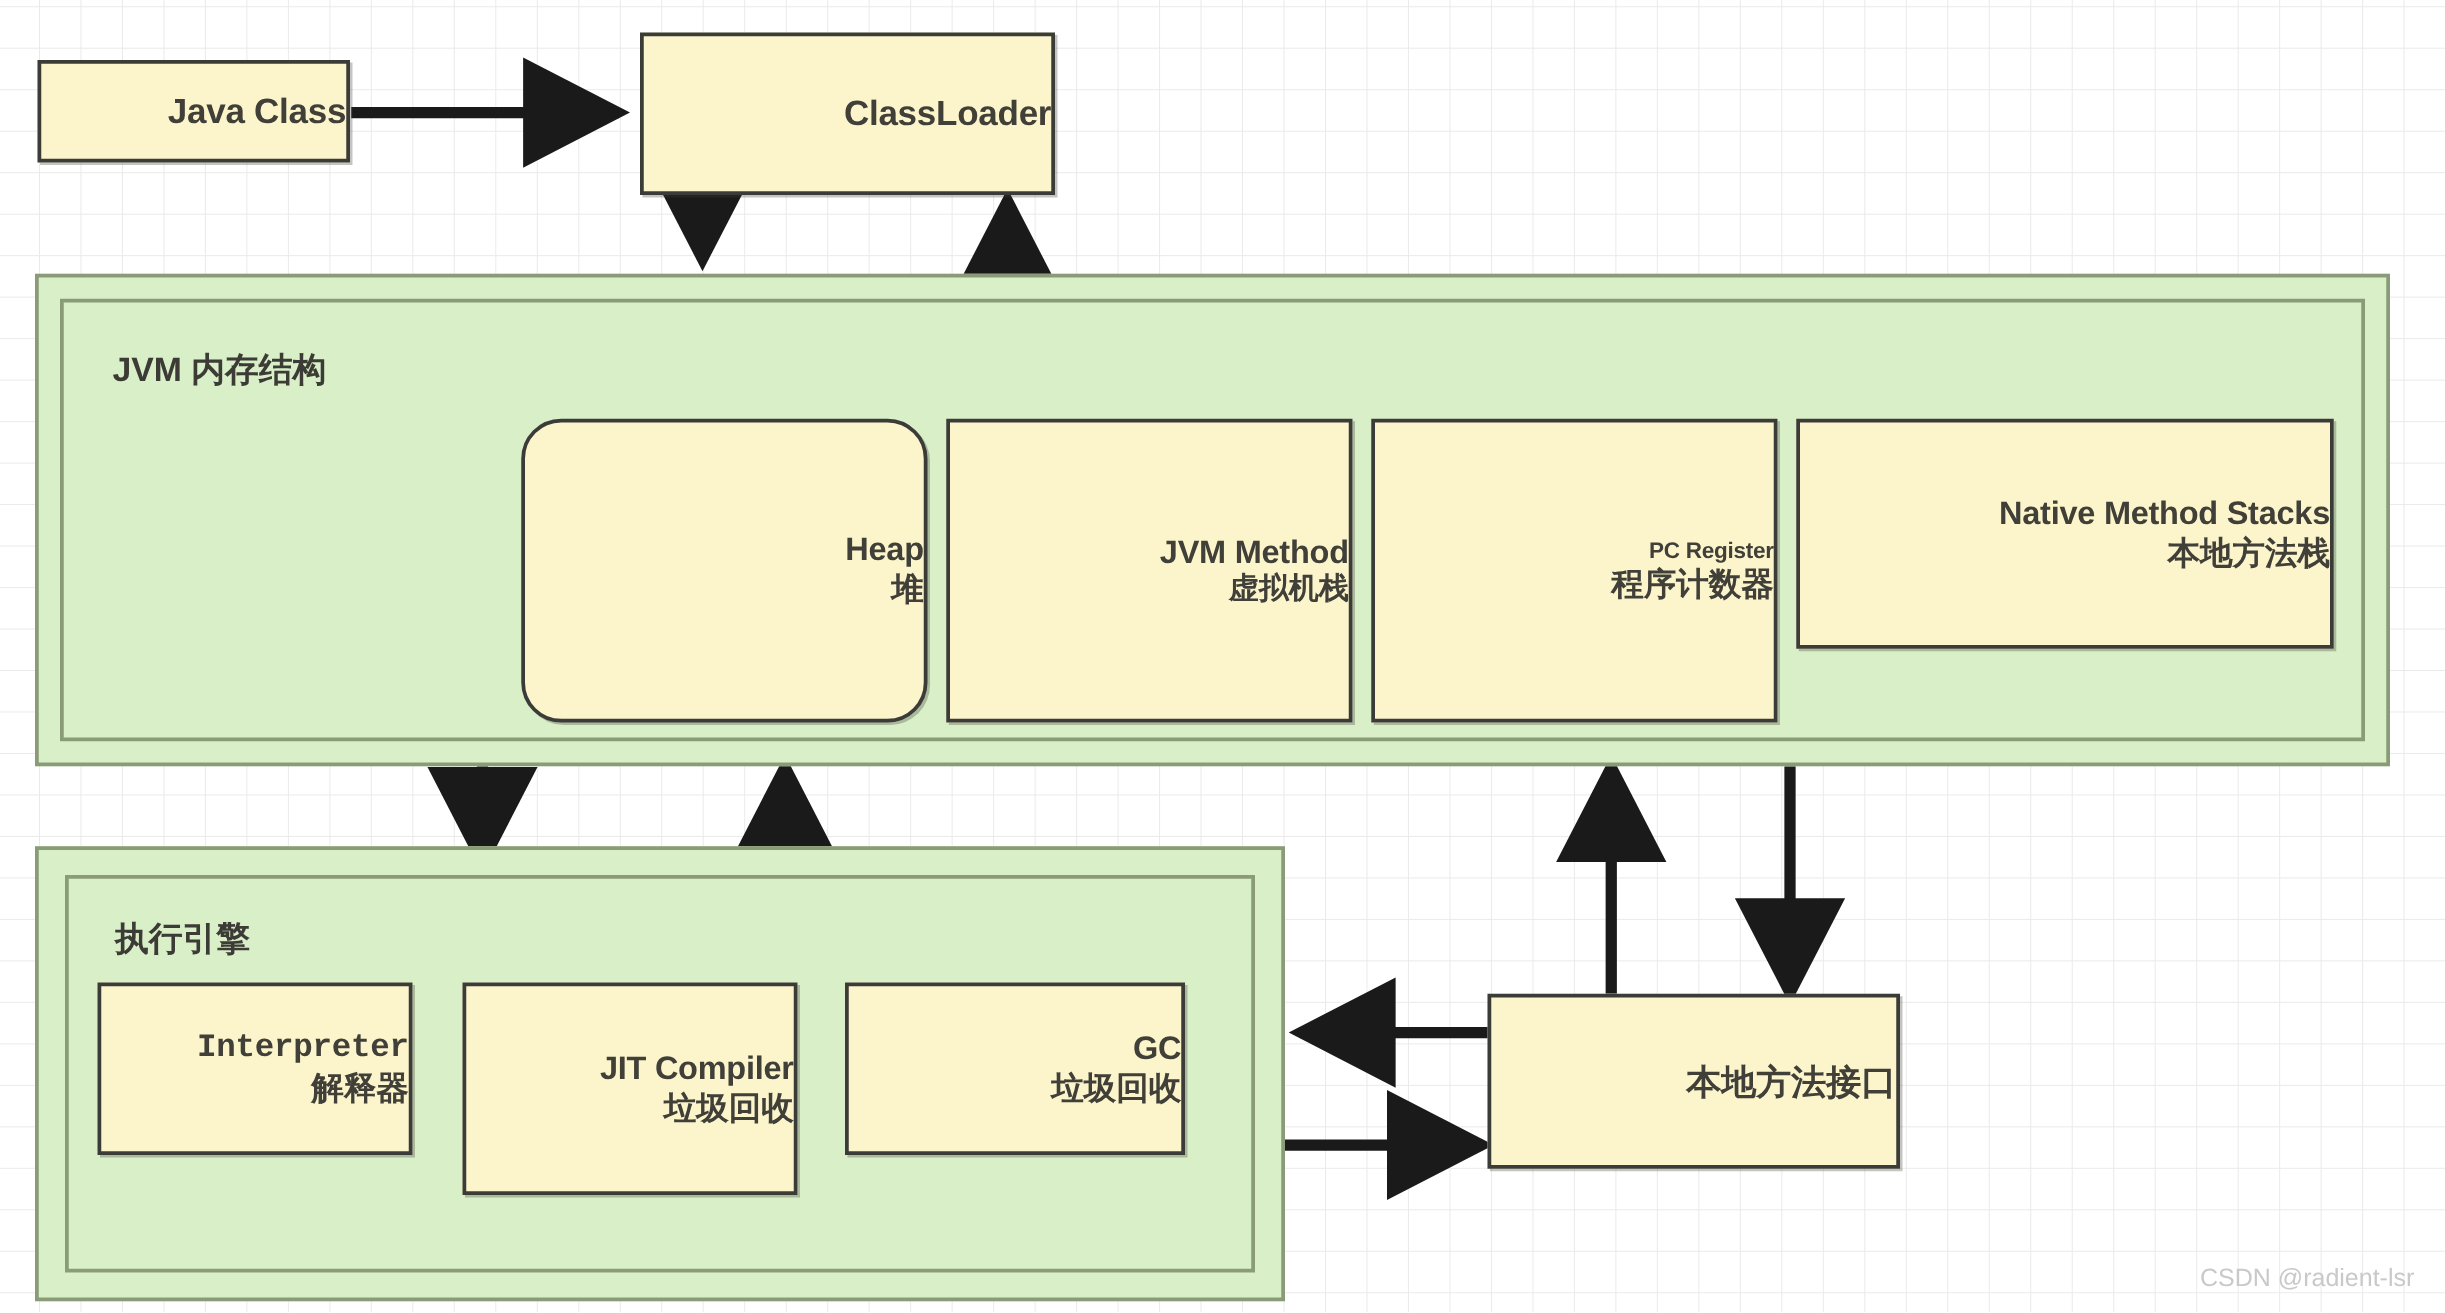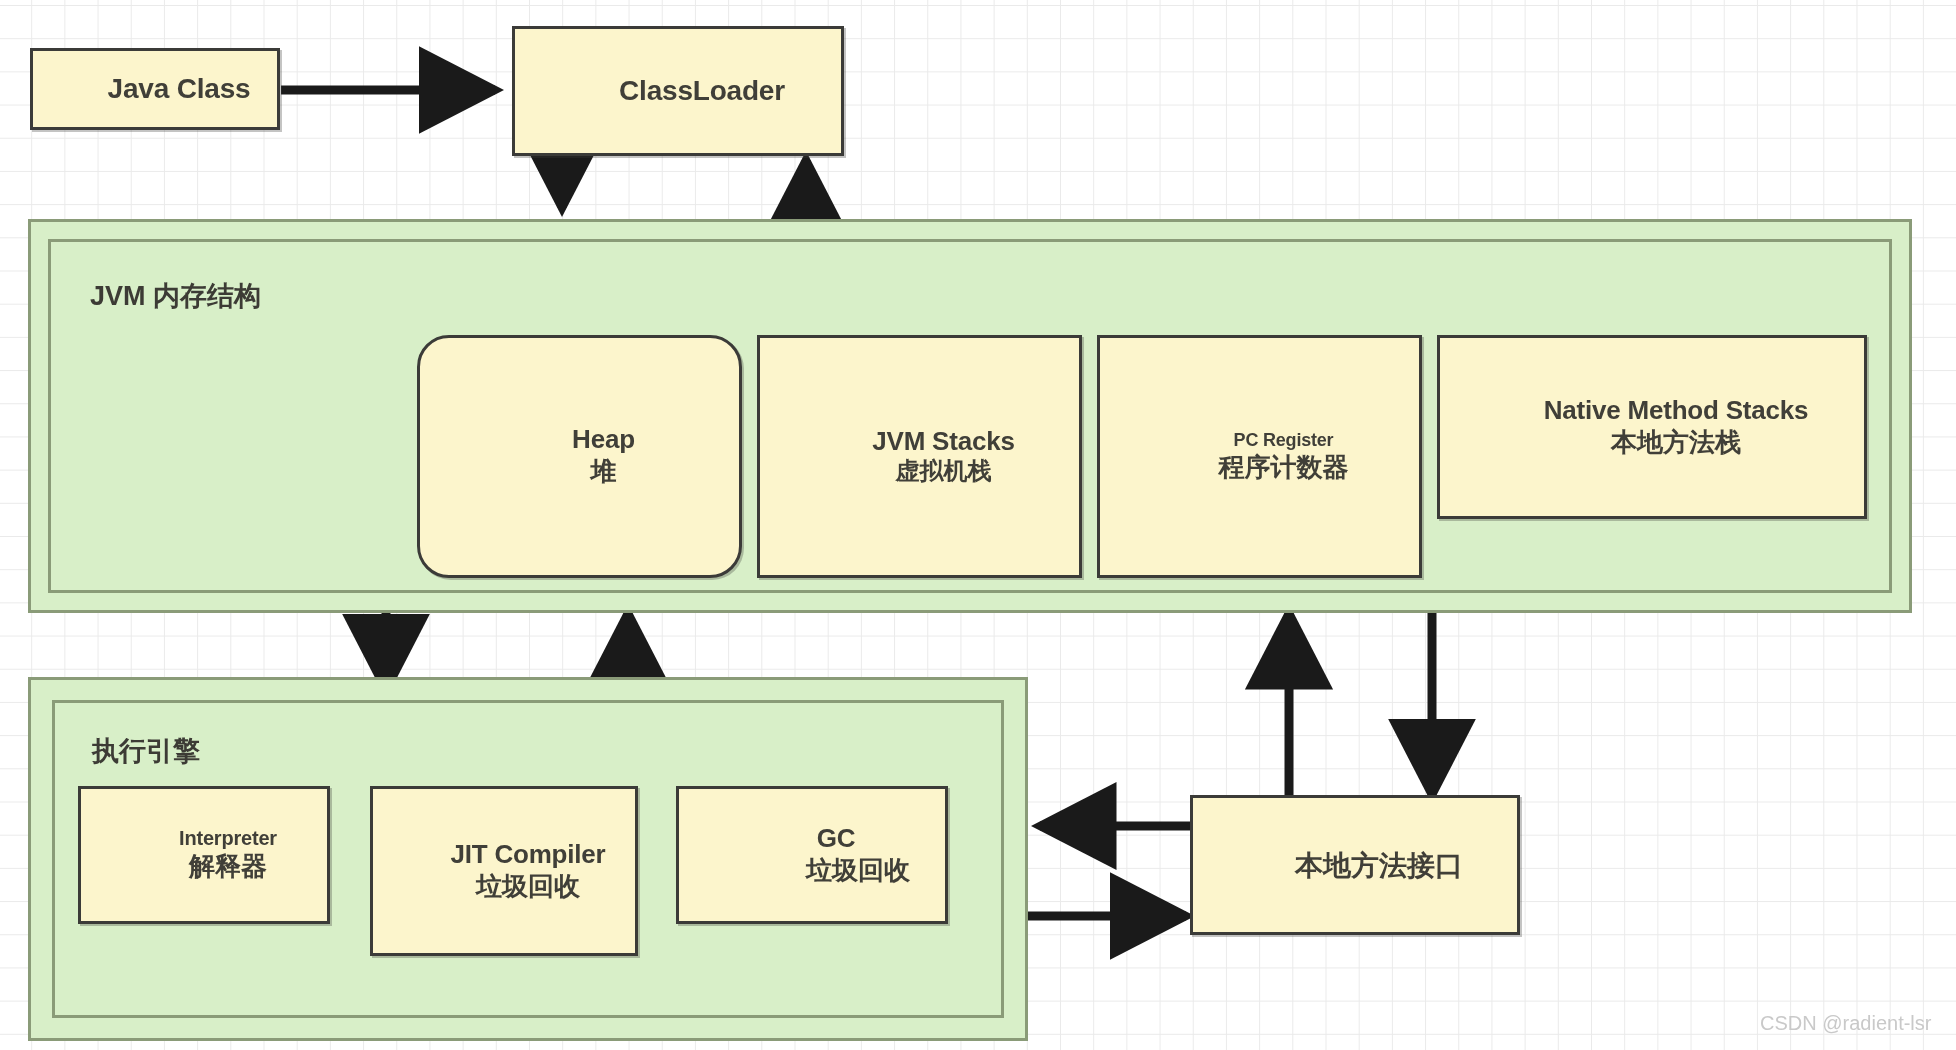--- a/index.html
+++ b/index.html
@@ -20,21 +20,21 @@
       linear-gradient(to right, #eaeaea 1px, transparent 1px),
       linear-gradient(to bottom, #eaeaea 1px, transparent 1px);
     background-size: 33.2px 33.2px;
     background-position: -2px 5px;
   }
   .box {
     position: absolute;
     box-sizing: border-box;
     display: flex;
     flex-direction: column;
-    align-items: center;
+    align-items: flex-end;
     justify-content: center;
     text-align: center;
     padding-left: 48px;
   }
   .yellow {
     background: #fcf5cc;
     border: 3px solid #3b3b38;
     box-shadow: 2px 2px 0 rgba(60,60,55,0.30);
   }
   .green-outer {
@@ -140,42 +140,42 @@
 
   <div class="group-title" style="left:90px; top:278px; font-size:27px;">JVM 内存结构</div>
 
 
   <div class="box yellow" style="left:417px; top:335px; width:325px; height:243px;border-radius:32px;">
     <div class="label-en" style="font-size:26px;">Heap</div>
     <div class="label-zh" style="font-size:26px;">堆</div>
   </div>
 
   <div class="box yellow" style="left:757px; top:335px; width:325px; height:243px;">
-    <div class="label-en" style="font-size:26px;">JVM Stacks</div>
+    <div class="label-en" style="font-size:26px;">JVM Method</div>
     <div class="label-zh" style="font-size:24px;">虚拟机栈</div>
   </div>
 
   <div class="box yellow" style="left:1097px; top:335px; width:325px; height:243px;">
     <div class="label-en" style="font-size:18px;">PC Register</div>
     <div class="label-zh" style="font-size:26px;">程序计数器</div>
   </div>
 
   <div class="box yellow" style="left:1437px; top:335px; width:430px; height:184px;">
     <div class="label-en" style="font-size:26px;">Native Method Stacks</div>
     <div class="label-zh" style="font-size:26px;">本地方法栈</div>
   </div>
 
   <div class="box green-outer" style="left:28px; top:677px; width:1000px; height:364px;"></div>
 
   <div class="box green-inner" style="left:52px; top:700px; width:952px; height:318px;"></div>
 
   <div class="group-title" style="left:92px; top:733px; font-size:27px;">执行引擎</div>
 
   <div class="box yellow" style="left:78px; top:786px; width:252px; height:138px;">
-    <div class="label-en" style="font-size:20px;">Interpreter</div>
+    <div class="label-en" style="font-size:26px;font-family:Liberation Mono, monospace;">Interpreter</div>
     <div class="label-zh" style="font-size:26px;">解释器</div>
   </div>
 
   <div class="box yellow" style="left:370px; top:786px; width:268px; height:170px;">
     <div class="label-en" style="font-size:26px;">JIT Compiler</div>
     <div class="label-zh" style="font-size:26px;">垃圾回收</div>
   </div>
 
   <div class="box yellow" style="left:676px; top:786px; width:272px; height:138px;">
     <div class="label-en" style="font-size:26px;">GC</div>

